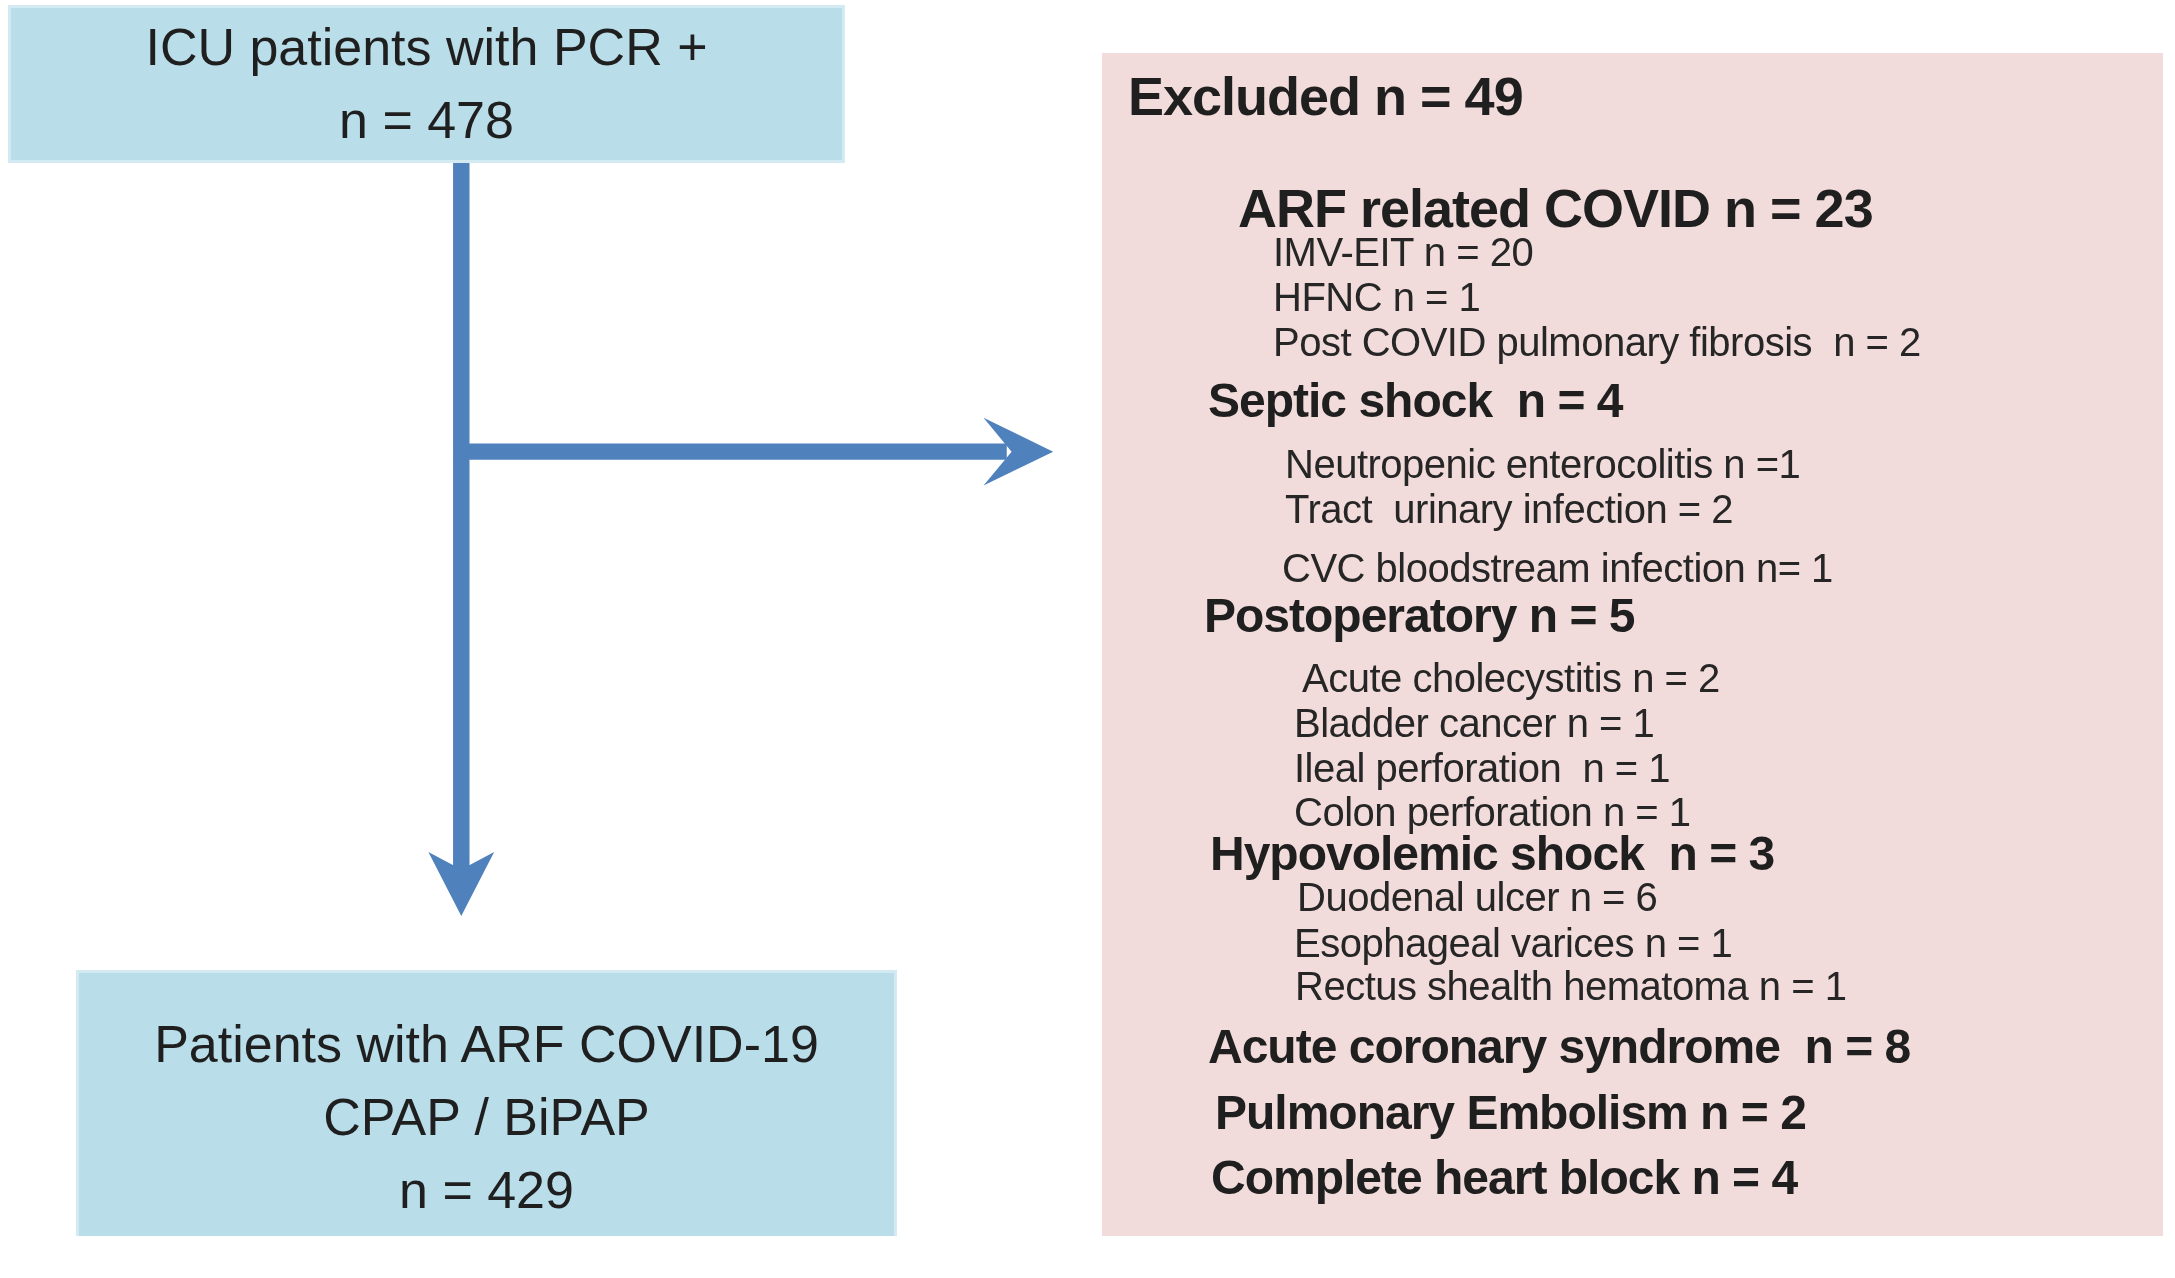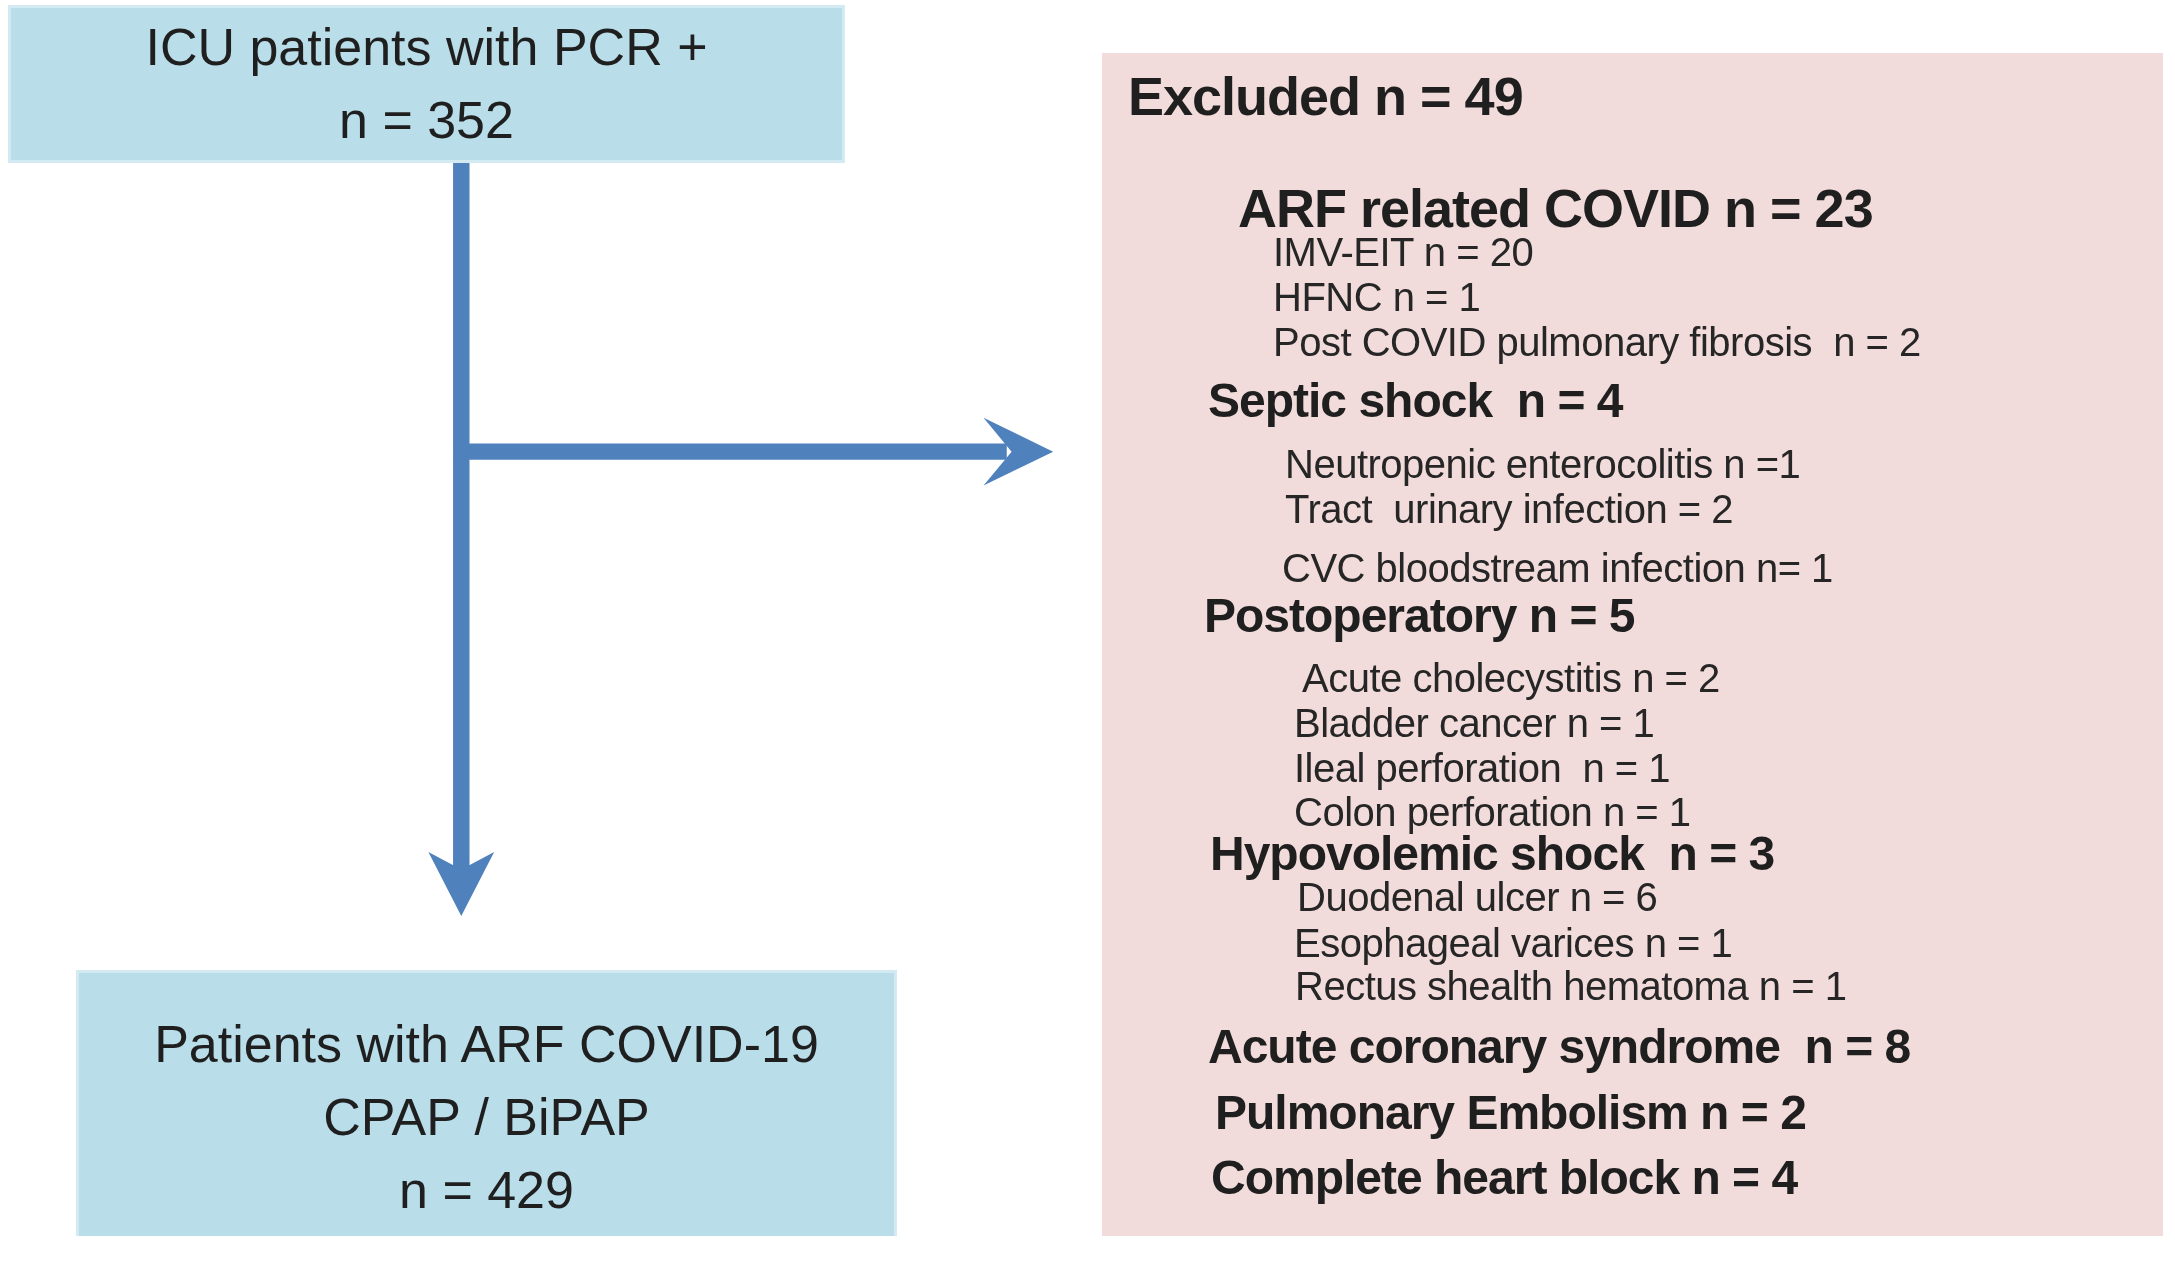--- a/index.html
+++ b/index.html
@@ -51,21 +51,21 @@
       <polygon class="arrow-head" points="440,947 406,881 440,899 474,881"></polygon>
     </g>
     <g>
       <line class="arrow-shaft" x1="433" y1="467" x2="1004" y2="467"></line>
       <polygon class="arrow-head" points="1052,467 980,432 1009,467 980,502"></polygon>
     </g>
   </svg>
 
   <div class="box blue" style="left:8px;top:5px;width:837px;height:158px;">
     <div class="node-line">ICU patients with PCR +</div>
-    <div class="node-line">n = 352</div>
+    <div class="node-line">n = 478</div>
   </div>
 
   <div class="box blue" style="left:76px;top:970px;width:821px;height:294px;">
     <div class="node-line">Patients with ARF COVID-19</div>
     <div class="node-line">CPAP / BiPAP</div>
     <div class="node-line">n = 429</div>
   </div>
 
   <div class="box pink" style="left:1102px;top:53px;width:1061px;height:1214px;">
     <div class="pline t1" style="top:43px;left:26px;">Excluded n = 49</div>

